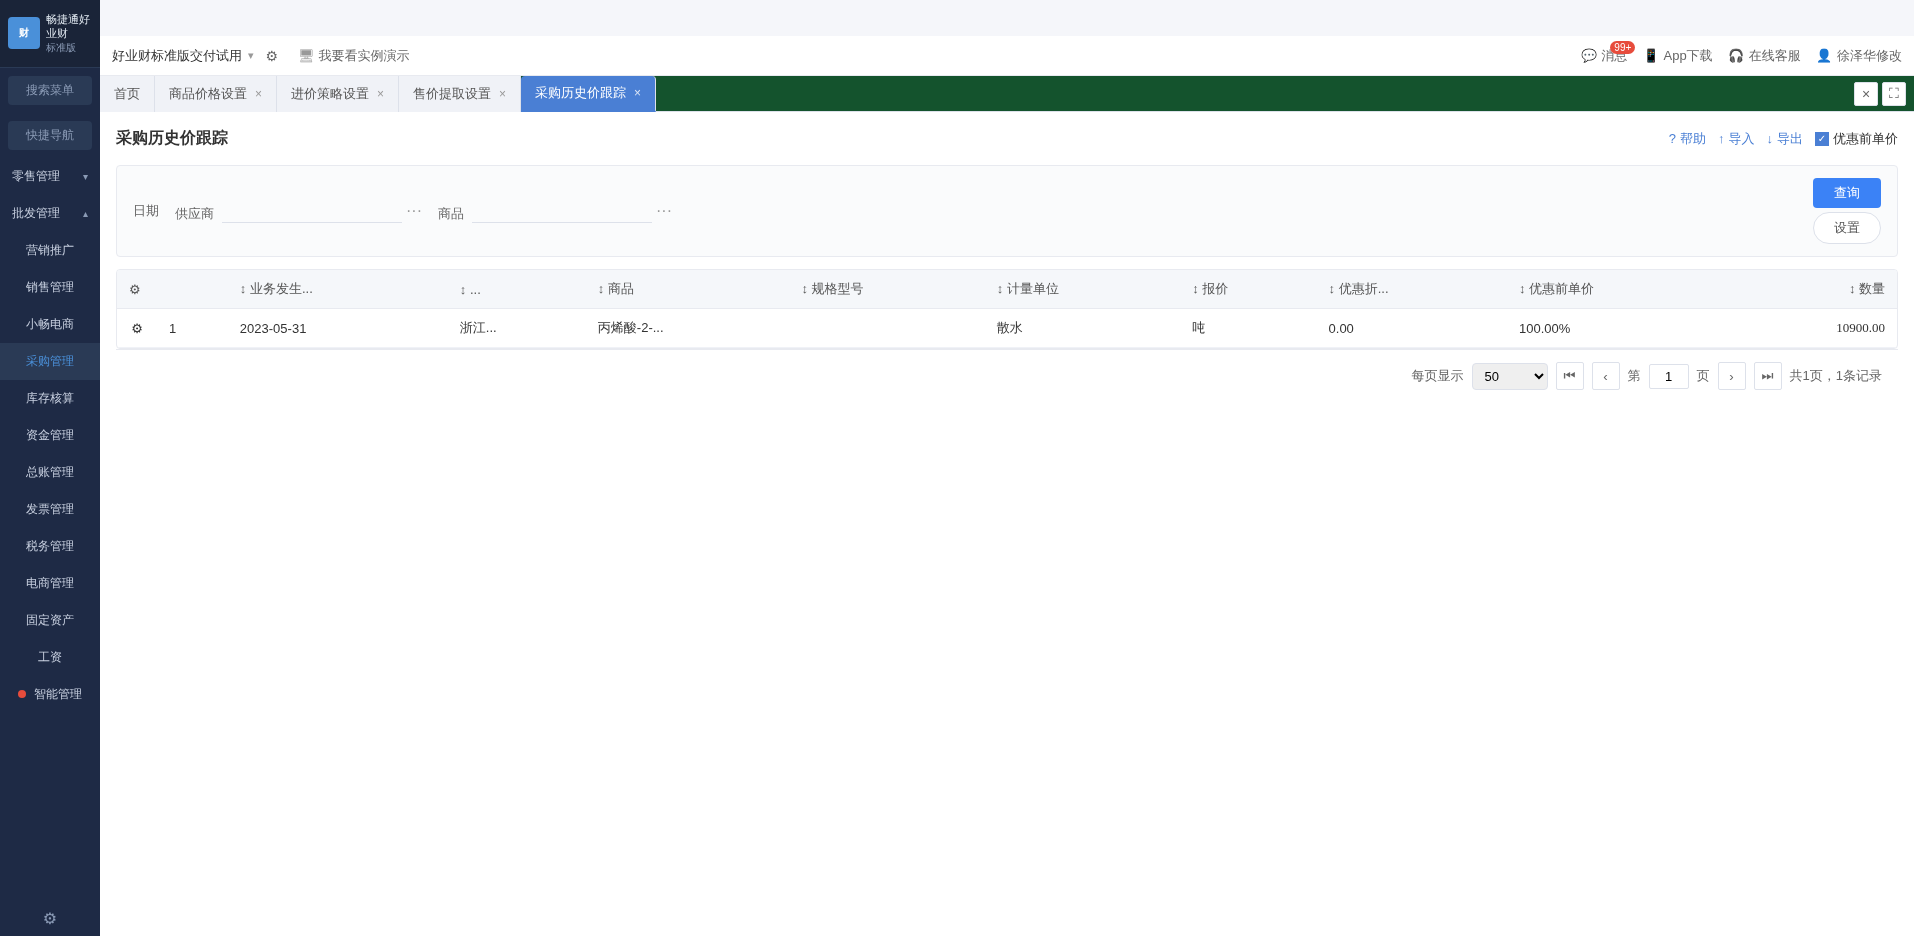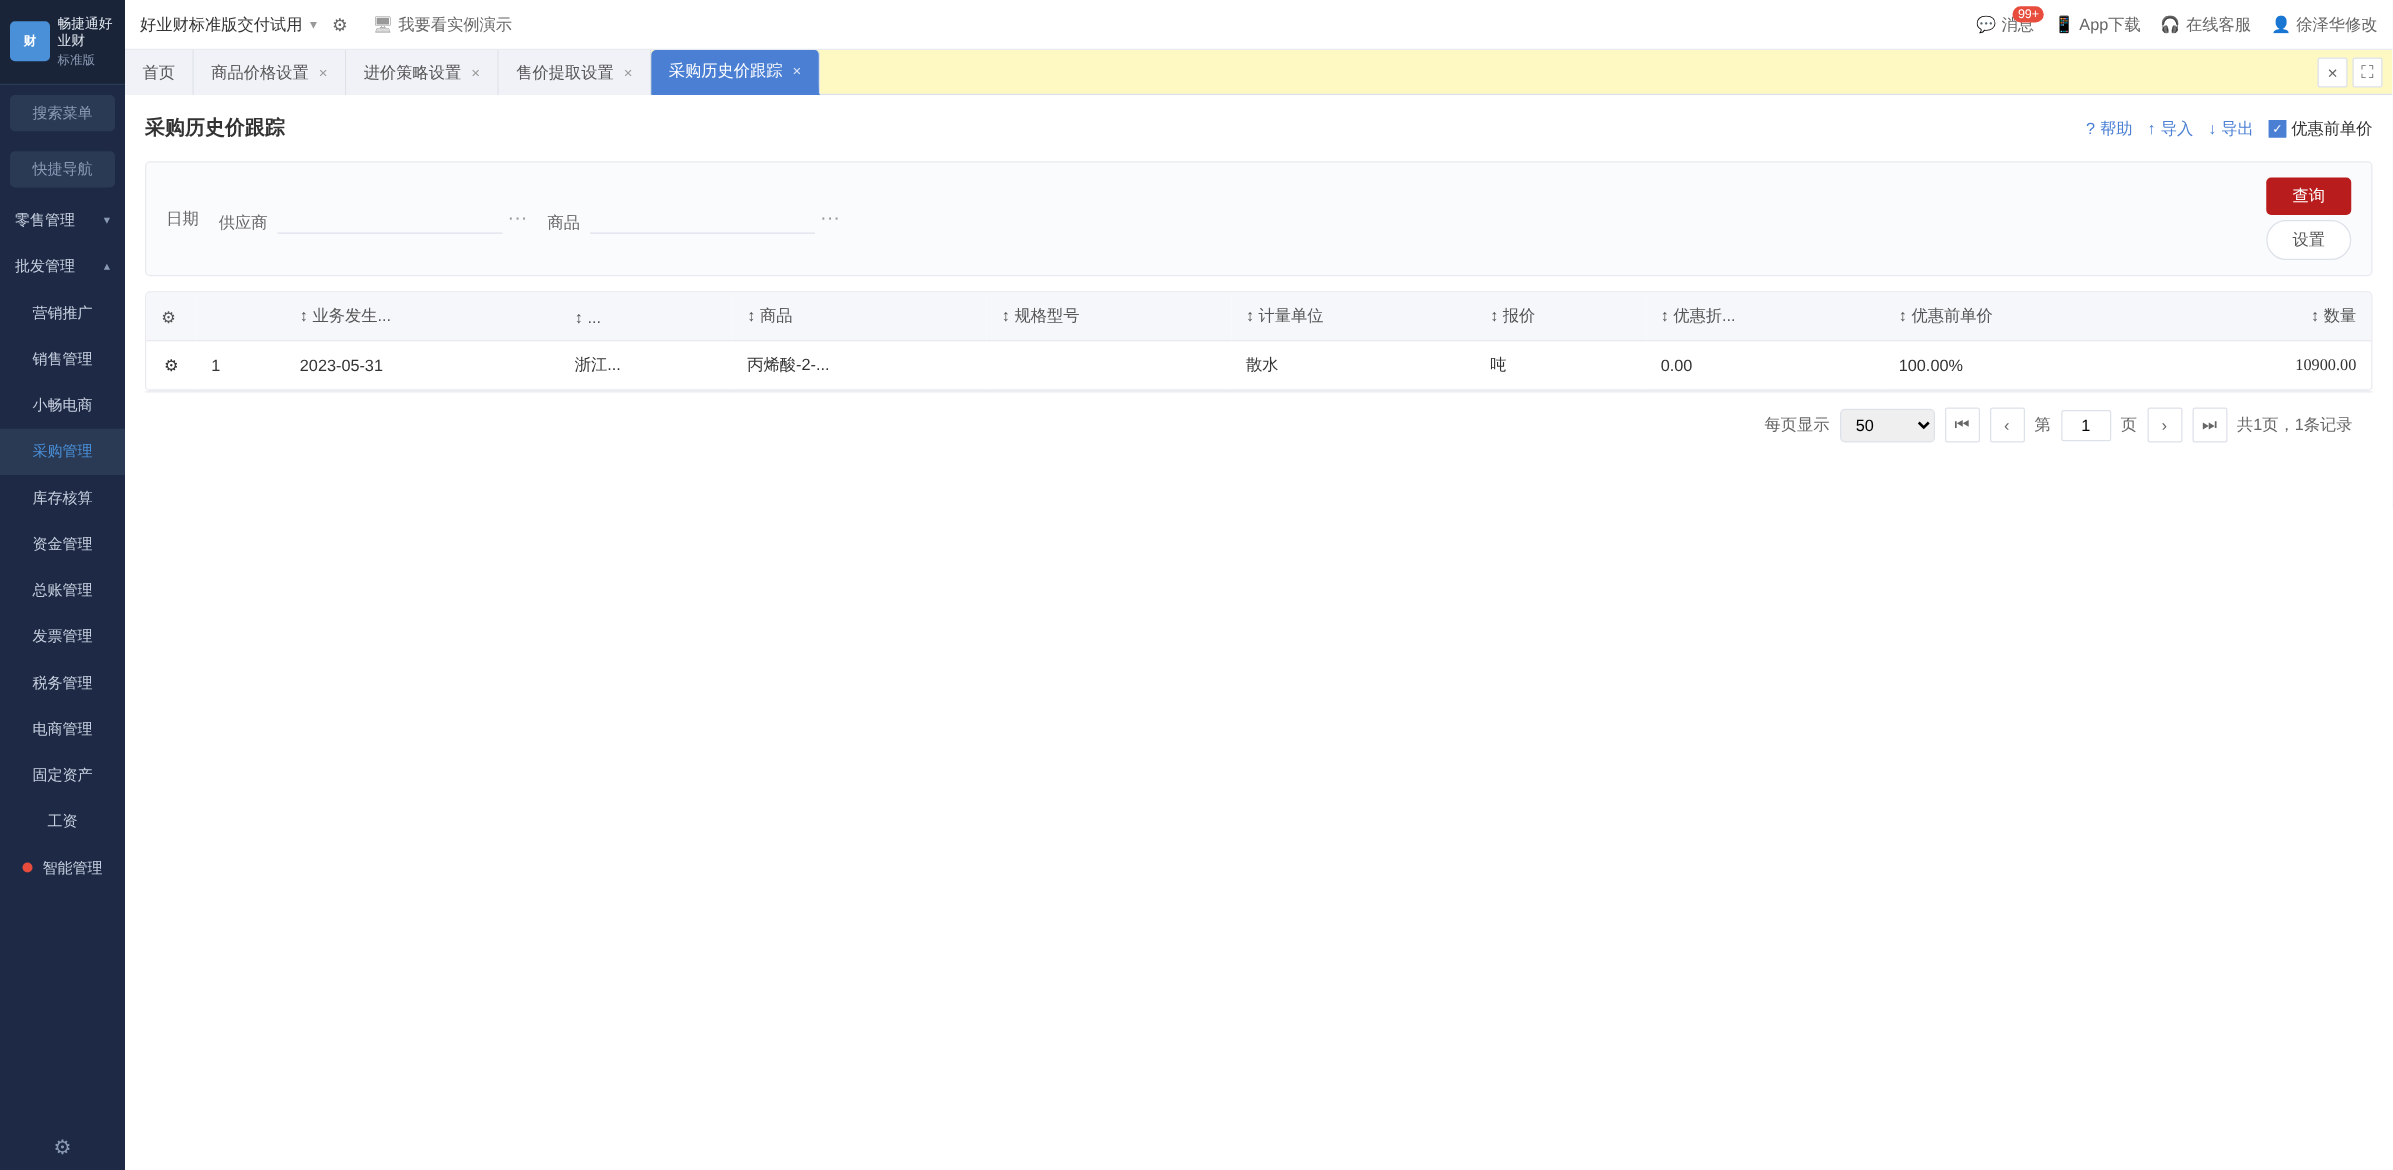--- a/index.html
+++ b/index.html
@@ -20,36 +20,36 @@
     .sidebar-menu-item.has-sub { flex-direction: row; justify-content: space-between; padding: 10px 12px; }
     .sidebar-menu-arrow { font-size: 10px; color: #8a9ab5; }
     .sidebar-dot { width: 8px; height: 8px; background: #e74c3c; border-radius: 50%; display: inline-block; margin-right: 4px; }
     .sidebar-bottom { margin-top: auto; padding: 8px; display: flex; justify-content: center; }
     .sidebar-gear { color: #8a9ab5; font-size: 16px; cursor: pointer; }
 
     
     .main { flex: 1; display: flex; flex-direction: column; overflow: hidden; }
 
     
-    .topbar { height: 40px; background: white; border-bottom: 1px solid #e8eaf0; display: flex; align-items: center; padding: 0 12px; gap: 12px; }
+    .topbar { height: 40px; background: white; border-bottom: 1px solid #e8eaf0; display: flex; align-items: center; padding: 0 12px; gap: 12px; margin-top: 36px; }
     .topbar-version { display: flex; align-items: center; gap: 6px; font-size: 13px; color: #333; cursor: pointer; }
     .topbar-version-text { color: #333; }
     .topbar-version-arrow { color: #999; font-size: 11px; }
     .topbar-gear { color: #666; cursor: pointer; font-size: 14px; }
     .topbar-demo { display: flex; align-items: center; gap: 4px; color: #666; font-size: 13px; cursor: pointer; margin-left: 8px; }
     .topbar-demo-icon { color: #999; }
     .topbar-right { margin-left: auto; display: flex; align-items: center; gap: 16px; }
     .topbar-msg { position: relative; cursor: pointer; color: #666; font-size: 13px; display: flex; align-items: center; gap: 4px; }
     .topbar-badge { background: #e74c3c; color: white; font-size: 10px; padding: 1px 4px; border-radius: 8px; position: absolute; top: -6px; right: -8px; }
     .topbar-app { color: #666; font-size: 13px; cursor: pointer; display: flex; align-items: center; gap: 4px; }
     .topbar-service { color: #666; font-size: 13px; cursor: pointer; display: flex; align-items: center; gap: 4px; }
     .topbar-user { color: #666; font-size: 13px; cursor: pointer; display: flex; align-items: center; gap: 4px; }
 
     
-    .tabbar { height: 36px; background: #fef9c3; display: flex; align-items: center; padding: 0 0 0 0; border-bottom: 1px solid #dde1ea; position: relative; }
+    .tabbar { height: 36px; background: #14532d; display: flex; align-items: center; padding: 0 0 0 0; border-bottom: 1px solid #dde1ea; position: relative; }
     .tab-item { height: 36px; padding: 0 14px; display: flex; align-items: center; gap: 6px; cursor: pointer; font-size: 13px; color: #555; border-right: 1px solid #dde1ea; background: #f0f2f7; white-space: nowrap; }
     .tab-item.active { background: white; color: #4a7fd4; border-bottom: 2px solid #4a7fd4; }
     .tab-item:first-child { background: #f0f2f7; }
     .tab-close { font-size: 12px; color: #999; cursor: pointer; margin-left: 2px; }
     .tabbar-right { margin-left: auto; display: flex; align-items: center; gap: 4px; padding-right: 8px; }
     .tabbar-btn { width: 24px; height: 24px; display: flex; align-items: center; justify-content: center; cursor: pointer; color: #666; font-size: 14px; border: 1px solid #dde1ea; border-radius: 2px; background: white; }
 
     
     .content { flex: 1; overflow: auto; padding: 16px; background: white; }
     .page-header { display: flex; align-items: center; justify-content: space-between; margin-bottom: 16px; }
@@ -65,21 +65,21 @@
     .filter-item { display: flex; align-items: flex-end; gap: 8px; }
     .filter-label { color: #666; font-size: 13px; white-space: nowrap; }
     .filter-date-btns { display: flex; align-items: center; gap: 4px; }
     .filter-date-btn { padding: 2px 8px; border: 1px solid #dde1ea; border-radius: 12px; cursor: pointer; font-size: 12px; color: #555; background: white; }
     .filter-date-btn.active { background: #4a7fd4; color: white; border-color: #4a7fd4; border-radius: 12px; }
     .filter-date-range { font-size: 12px; color: #666; margin-top: 4px; }
     .filter-input-group { display: flex; align-items: center; gap: 4px; }
     .filter-input { border: none; border-bottom: 1px solid #dde1ea; padding: 4px 8px; font-size: 13px; width: 180px; outline: none; background: transparent; }
     .filter-dots { color: #999; cursor: pointer; font-size: 16px; }
     .filter-actions { margin-left: auto; display: flex; flex-direction: column; gap: 4px; }
-    .btn-primary { background: #b91c1c; color: white; border: none; padding: 6px 20px; border-radius: 4px; cursor: pointer; font-size: 13px; }
+    .btn-primary { background: #3b82f6; color: white; border: none; padding: 6px 20px; border-radius: 4px; cursor: pointer; font-size: 13px; }
     .btn-default { background: white; color: #555; border: 1px solid #dde1ea; padding: 6px 20px; border-radius: 16px; cursor: pointer; font-size: 13px; }
 
     
     .table-wrapper { border: 1px solid #e8eaf0; border-radius: 4px; overflow: hidden; }
     .data-table { width: 100%; border-collapse: collapse; font-size: 13px; }
     .data-table th { background: #f5f7fa; padding: 10px 12px; text-align: left; color: #555; font-weight: normal; border-bottom: 1px solid #e8eaf0; white-space: nowrap; }
     .data-table td { padding: 10px 12px; border-bottom: 1px solid #f0f2f7; color: #333; }
     .th-gear { width: 40px; text-align: center; }
     .gear-icon-cell { text-align: center; color: #999; cursor: pointer; }
 

